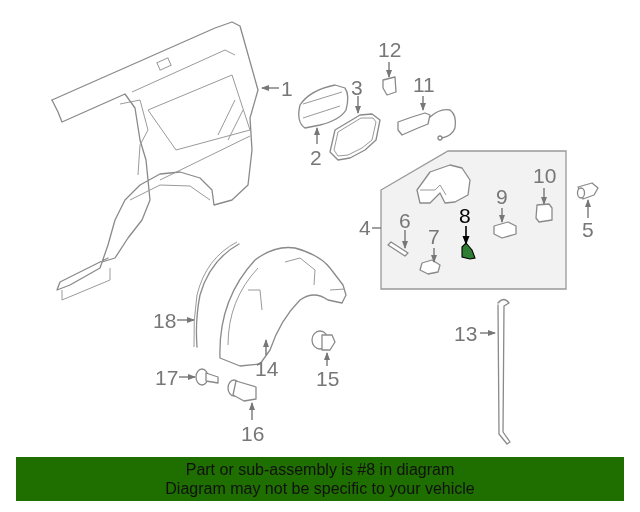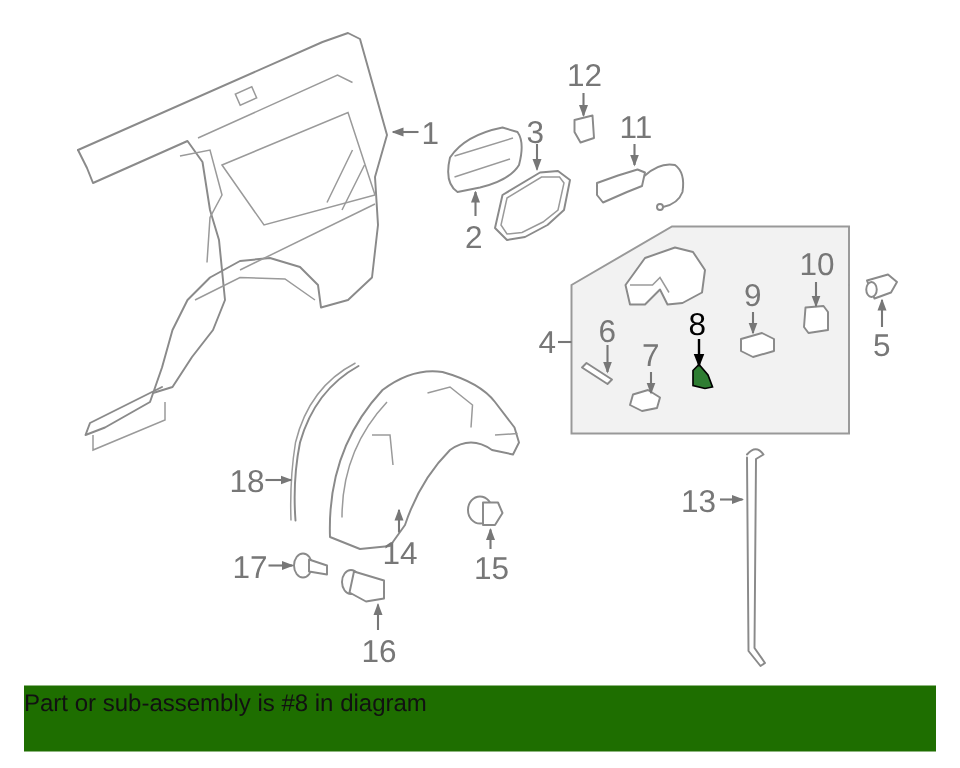--- a/index.html
+++ b/index.html
@@ -7,21 +7,21 @@
     #diagram { position: absolute; left: 0; top: 0; width: 640px; height: 512px; }
     .lbl { font-family: "Liberation Sans", sans-serif; font-size: 21px; fill: #777777; }
     .lbl-hl { font-family: "Liberation Sans", sans-serif; font-size: 21px; fill: #000000; }
     .ln { fill: none; stroke: #8a8a8a; stroke-width: 1.3; stroke-linejoin: round; stroke-linecap: round; }
     .ln2 { fill: none; stroke: #9a9a9a; stroke-width: 1; }
     .part { fill: #ffffff; stroke: #8a8a8a; stroke-width: 1.3; stroke-linejoin: round; }
     .arrow { stroke: #777777; stroke-width: 1.4; fill: none; }
     .arrowhead { fill: #777777; }
     .arrow-hl { stroke: #000000; stroke-width: 1.6; fill: none; }
     .arrowhead-hl { fill: #000000; }
-    #banner { position: absolute; left: 16px; top: 457px; width: 608px; height: 44px; background: #1e6e00; color: #111111; text-align: left; font-size: 16px; line-height: 19px; padding-top: 3px; box-sizing: border-box; }
+    #banner { position: absolute; left: 16px; top: 457px; width: 608px; height: 44px; background: #1e6e00; color: #111111; text-align: center; font-size: 16px; line-height: 19px; padding-top: 3px; box-sizing: border-box; }
     #banner div { white-space: nowrap; }
   </style>
 </head>
 <body>
 
 <svg id="diagram" viewBox="0 0 640 512" xmlns="http://www.w3.org/2000/svg">
   <defs>
     <marker id="ah" markerWidth="8" markerHeight="8" refX="7" refY="4" orient="auto" markerUnits="userSpaceOnUse">
       <path d="M0,1 L8,4 L0,7 Z" class="arrowhead"></path>
     </marker>
@@ -195,13 +195,14 @@
     <path class="part" d="M206,373 L218,377 L218,383 L206,381 Z"></path>
   </g>
   <g>
     <line class="arrow" x1="179" y1="377" x2="195" y2="377" marker-end="url(#ah)"></line>
     <text class="lbl" x="155" y="385">17</text>
   </g>
 </svg>
 
 <div id="banner">
   <div>Part or sub-assembly is #8 in diagram</div>
+  <div>Diagram may not be specific to your vehicle</div>
 </div>
 
 </body></html>

